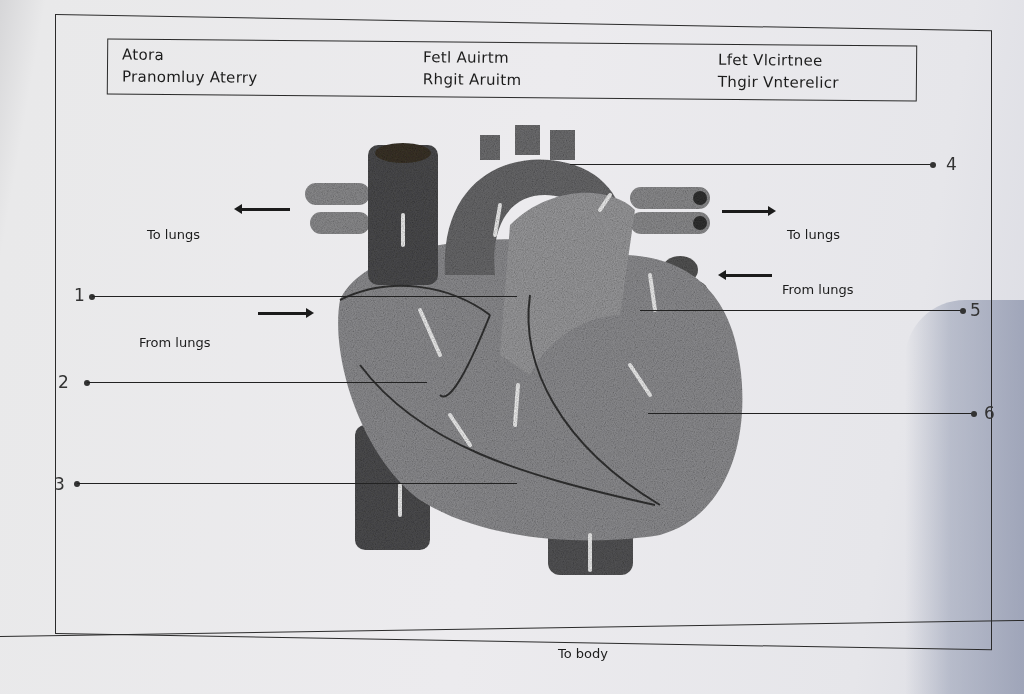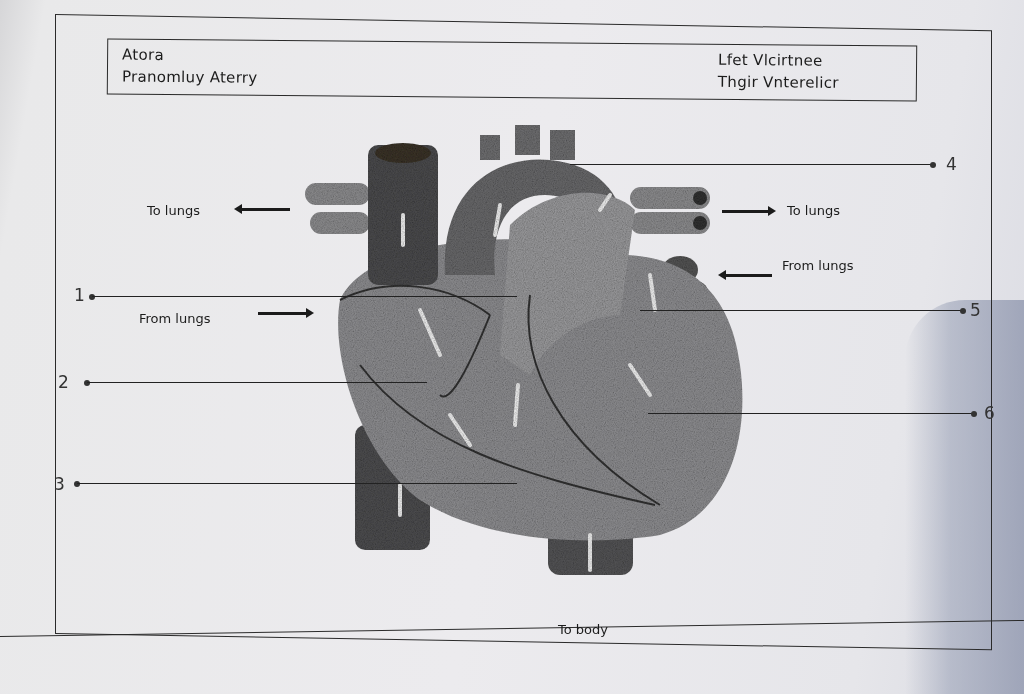--- a/index.html
+++ b/index.html
@@ -17,21 +17,21 @@
     position: absolute; left: 55px; top: 14px; width: 935px; height: 618px;
     border: 1.5px solid #2a2a2a; transform: skewY(1deg); transform-origin: left top;
   }
   .bottom-rule { position: absolute; left: 0; top: 636px; width: 1024px; height: 0; border-top: 1.5px solid #2a2a2a; transform: rotate(-0.9deg); transform-origin: left; }
   .key-box {
     position: absolute; left: 107px; top: 42px; width: 808px; height: 54px;
     border: 1.5px solid #2a2a2a; transform: rotate(0.5deg);
   }
   .key-col { position: absolute; top: 4px; font-size: 15px; line-height: 22px; letter-spacing: 0.3px; }
   .key-col div { white-space: nowrap; }
-  .label { position: absolute; font-size: 13px; white-space: nowrap; }
+  .label { position: absolute; font-size: 13px; white-space: nowrap; margin-top: 24px; }
   .num { position: absolute; font-size: 17px; color: #333; }
   .line { position: absolute; height: 0; border-top: 1.6px solid #222; }
   .dot { position: absolute; width: 6px; height: 6px; border-radius: 50%; background: #333; margin-top: -3.5px; }
   .arrow { position: absolute; height: 3px; background: #1b1b1b; }
   .arrow.right::after { content: ""; position: absolute; right: -6px; top: -4px; border-left: 8px solid #1b1b1b; border-top: 5.5px solid transparent; border-bottom: 5.5px solid transparent; }
   .arrow.left::before { content: ""; position: absolute; left: -6px; top: -4px; border-right: 8px solid #1b1b1b; border-top: 5.5px solid transparent; border-bottom: 5.5px solid transparent; }
   .heart { position: absolute; left: 300px; top: 115px; }
   .bleed { position: absolute; font-size: 12px; color: #c9c9cc; white-space: nowrap; }
 </style>
 </head>
@@ -41,20 +41,24 @@
 
 <div class="bleed" style="left:620px;top:2px;"></div>
 
 <div class="frame"></div>
 <div class="bottom-rule"></div>
 
 <div class="key-box">
   <div class="key-col" style="left:14px;">
     <div>Atora</div>
     <div>Pranomluy Aterry</div>
+  </div>
+  <div class="key-col" style="left:315px;">
+    <div>Fetl Auirtm</div>
+    <div>Rhgit Aruitm</div>
   </div>
   <div class="key-col" style="left:610px;">
     <div>Lfet Vlcirtnee</div>
     <div>Thgir Vnterelicr</div>
   </div>
 </div>
 
 <svg class="heart" width="460" height="470" viewBox="0 0 460 470">
   <defs>
     <filter id="grain">

